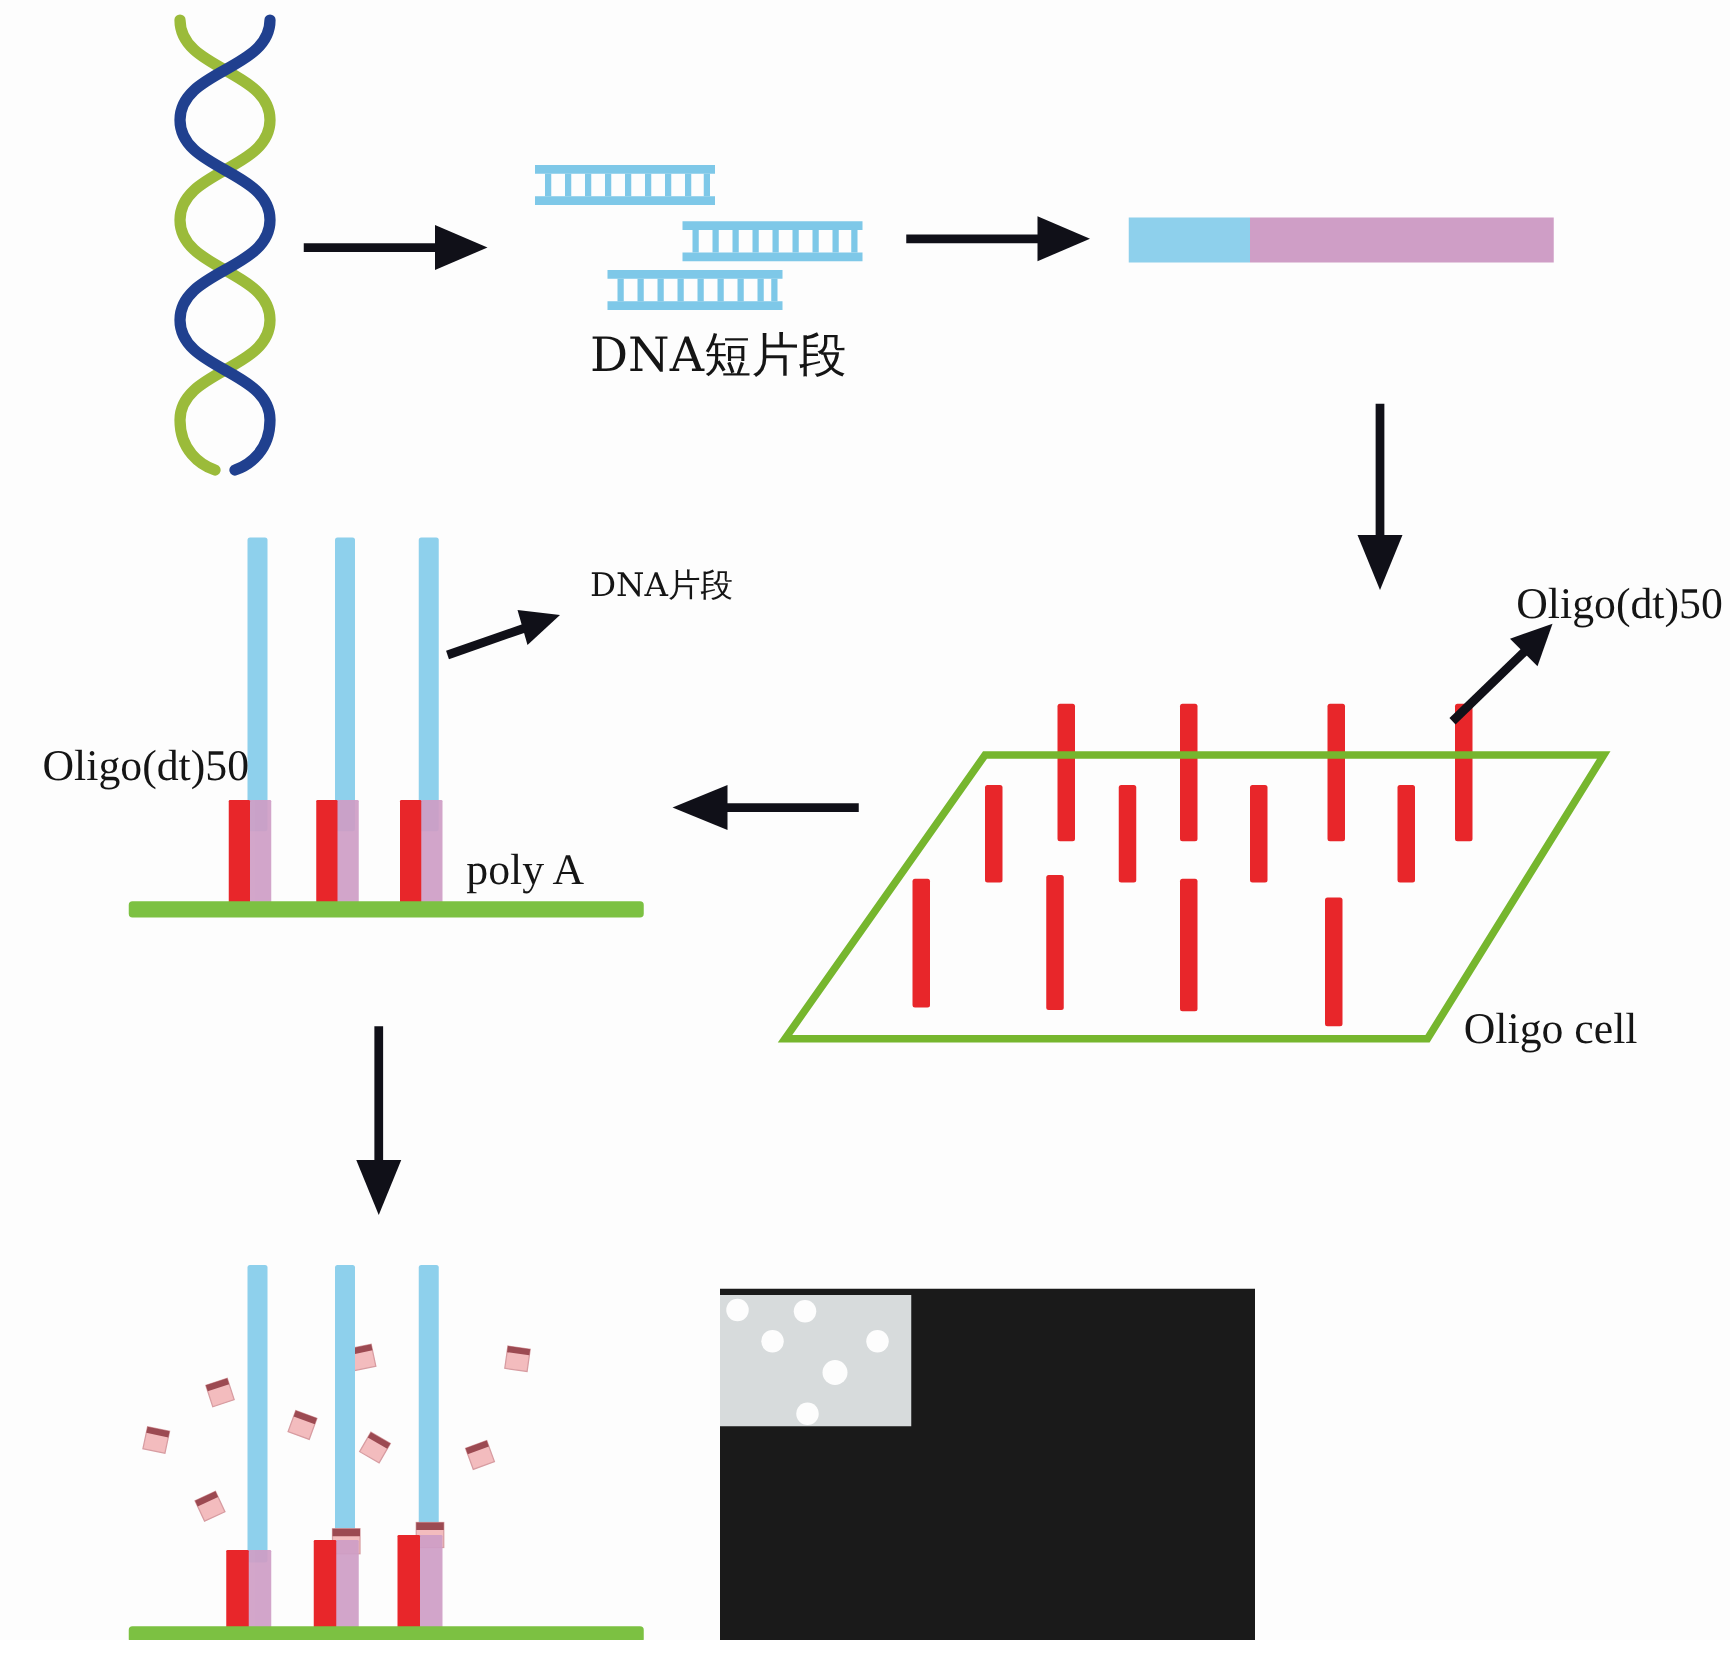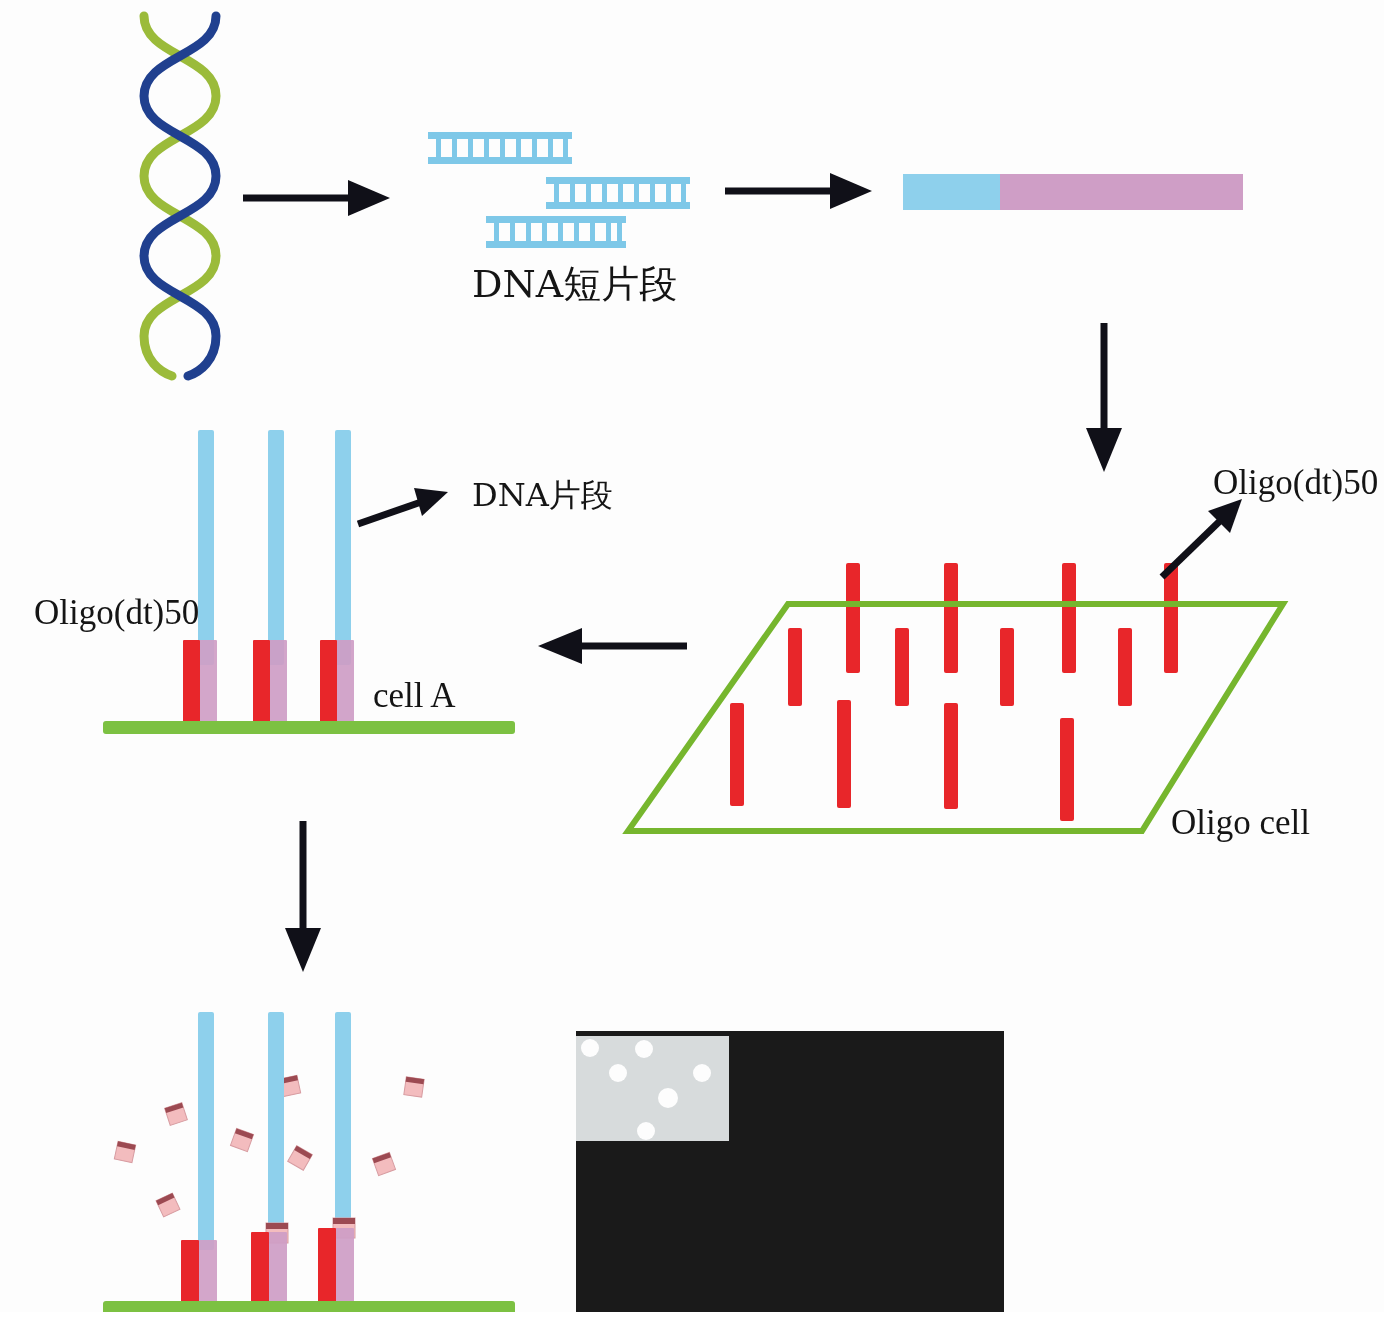--- a/index.html
+++ b/index.html
@@ -171,25 +171,25 @@
     </g>
 
     <rect x="8" y="301" width="412" height="13" rx="3" fill="#7cc142"></rect>
   </svg>
 
   <svg class="abs" style="left:352px; top:476px;" width="110" height="60" viewBox="0 0 110 60">
     <line x1="6" y1="48" x2="72" y2="25" stroke="#101018" stroke-width="7"></line>
     <polygon points="62,12 96,16 70,40" fill="#101018"></polygon>
   </svg>
 
-  <div class="label label-cjk" style="left:472px; top:479px; font-size:32px;">DNA片段</div>
+  <div class="label label-cjk" style="left:472px; top:456px; font-size:26px;">DNA片段</div>
 
   <div class="label" style="left:34px; top:595px; font-size:35px;">Oligo(dt)50</div>
 
-  <div class="label" style="left:373px; top:678px; font-size:35px;">cell A</div>
+  <div class="label" style="left:373px; top:678px; font-size:35px;">poly A</div>
 
   <svg class="abs" style="left:277px; top:818px;" width="52" height="162" viewBox="0 0 52 162">
     <line x1="26" y1="3" x2="26" y2="114" stroke="#101018" stroke-width="7"></line>
     <polygon points="8,110 26,154 44,110" fill="#101018"></polygon>
   </svg>
 
   <svg class="abs" style="left:95px; top:1000px;" width="440" height="320" viewBox="0 0 440 320">
 
     <g>
       <g transform="translate(81,114) rotate(-18)">

